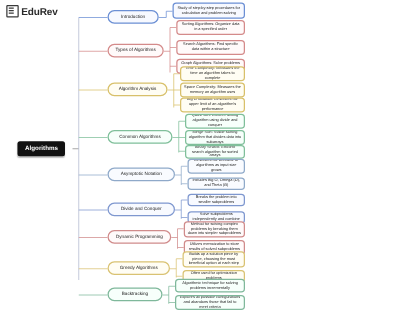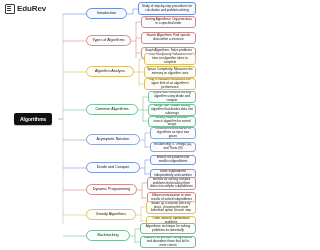--- a/index.html
+++ b/index.html
@@ -5,21 +5,21 @@
   html,body{margin:0;padding:0;}
   body{
     width:198px;height:250px;overflow:hidden;
     background:#ffffff;
     font-family:"Liberation Sans","DejaVu Sans",sans-serif;
     position:relative;
   }
   #stage{position:absolute;left:0;top:0;width:198px;height:250px;overflow:hidden;}
 
   
-  .brand{position:absolute;left:5px;top:4px;display:flex;gap:2px;}
+  .brand{position:absolute;left:5px;top:4px;display:flex;align-items:center;gap:2px;}
   .brand-mark{width:8px;height:8px;border:1px solid #3a3a3a;border-radius:1px;position:relative;background:#fff;}
   .brand-mark:before{content:"";position:absolute;left:1px;top:1px;width:4px;height:1px;background:#3a3a3a;box-shadow:0 2px 0 #3a3a3a,0 4px 0 #3a3a3a;}
   .brand-text{font-size:8px;font-weight:bold;color:#2b2b2b;letter-spacing:-.1px;}
 
   
   .root{
     position:absolute;left:14px;top:113px;
     background:#111;color:#fff;border-radius:2px;
     font-size:5px;font-weight:bold;
     padding:3px 6px;white-space:nowrap;

